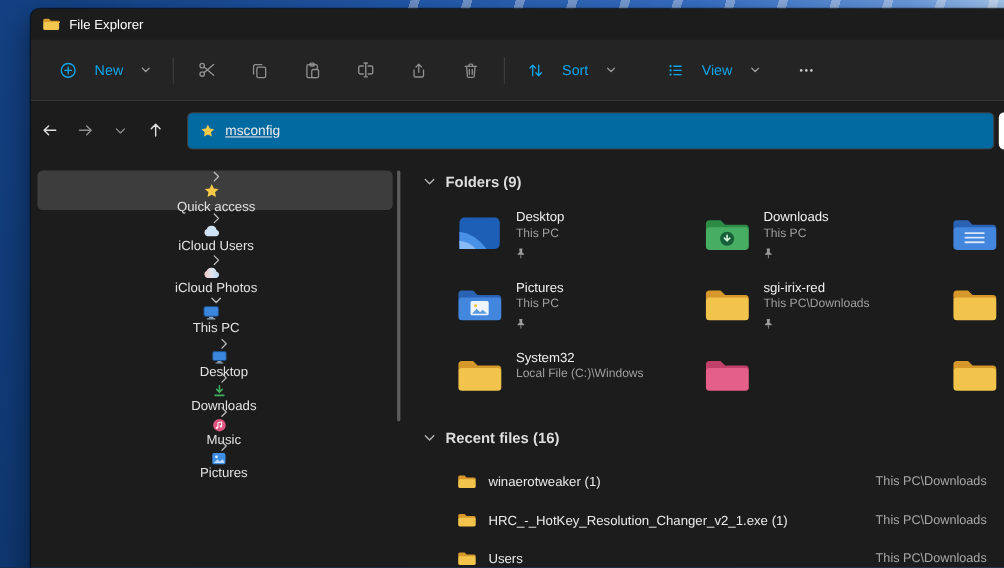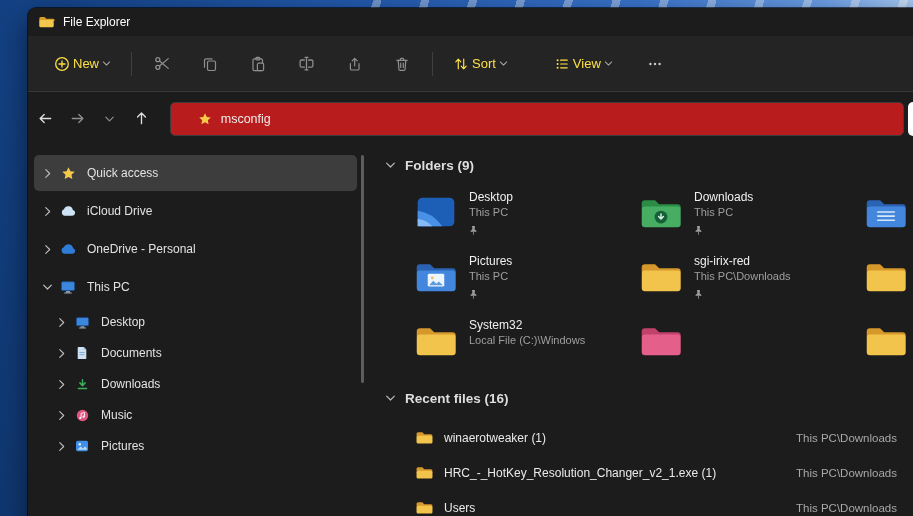--- a/index.html
+++ b/index.html
@@ -17,44 +17,44 @@
   .window { position:absolute; left:28px; top:8px; width:1100px; height:600px;
     background:#1c1c1c; border-top-left-radius:8px; overflow:hidden;
     box-shadow:0 10px 30px rgba(0,0,0,.55), 0 0 0 1px rgba(0,0,0,.6); color:#e4e4e4; }
 
   .titlebar { height:28px; display:flex; align-items:center; gap:8px; padding-left:10px; background:#1c1c1c; }
   .titlebar .title { font-size:12px; color:#ffffff; }
 
   
   .cmdbar { height:56px; background:#242424; border-bottom:1px solid #383838;
     display:flex; align-items:center; padding:0 0 0 16px; }
-  .cmd-btn { display:flex; align-items:center; gap:3px; padding:8px 10px; border-radius:5px;
-    color:#fde047; font-size:13px; background:transparent; border:none; cursor:default; }
+  .cmd-btn { display:flex; align-items:center; gap:16px; padding:8px 10px; border-radius:5px;
+    color:#0ea5e9; font-size:13px; background:transparent; border:none; cursor:default; }
   .cmd-icon-btn { width:40px; height:36px; display:flex; align-items:center; justify-content:center;
     border-radius:5px; color:#8f8f8f; background:transparent; border:none; }
   .cmd-icon-btn + .cmd-icon-btn { margin-left:8px; }
   .sep { width:1px; height:24px; background:#3f3f3f; margin:0 10px; flex:none; }
   .chev-mini { color:#a6a6a6; display:flex; }
   .view-btn { margin-left:26px;text-align:right; }
   .more-btn { margin-left:12px; color:#c9c9c9; }
 
   
   .addrrow { height:53px; display:flex; align-items:center; padding-left:4px; background:#1c1c1c; }
   .nav-btn { width:28px; height:30px; margin-right:4px; display:flex; align-items:center; justify-content:center;
     border-radius:5px; background:transparent; border:none; color:#dedede; }
   .nav-btn.dim { color:#8f8f8f; }
-  .addr-input { margin-left:10px; width:736px; height:34px; background:#b91c1c; border:1px solid #3d3d3d;
-    border-radius:5px; display:flex; align-items:center; gap:9px; padding-left:27px; }
+  .addr-input { margin-left:10px; width:736px; height:34px; background:#0369a1; border:1px solid #3d3d3d;
+    border-radius:5px; display:flex; align-items:center; gap:9px; padding-left:11px;text-decoration:underline; }
   .addr-text { font-size:12.5px; color:#ececec; }
   .search-box { margin-left:4px; width:220px; height:34px; background:#ffffff; border-radius:5px; flex:none; }
 
   
   .winbody { display:flex; height:463px; position:relative; }
   .sidebar { width:335px; flex:none; padding-top:8px; }
-  .nav-row { display:flex; align-items:center; height:36px; margin:2px 6px; border-radius:5px; padding-left:2px; }
+  .nav-row { display:flex; align-items:center; height:36px; margin:2px 6px; border-radius:5px; padding-left:2px;flex-direction:column; }
   .nav-row.child { height:30px; margin:1px 6px; padding-left:16px; }
   .nav-row.selected { background:#3d3d3d; }
   .nav-chev { width:22px; display:flex; justify-content:center; color:#bdbdbd; flex:none; }
   .nav-ico { width:20px; display:flex; justify-content:center; margin-right:9px; flex:none; }
   .nav-label { font-size:12px; color:#e2e2e2; white-space:nowrap; }
   .scroll-thumb { position:absolute; left:333px; top:10px; width:3px; height:228px; border-radius:2px; background:#5d5d5d; }
 
   .main { margin-left:7px; width:700px; }
   .sec-header { display:flex; align-items:center; gap:9px; padding-left:15px; height:24px; margin-top:8px; color:#b8b8b8; }
   .sec-header .sec-title { font-size:13.5px; color:#dedede;font-weight:bold; }
@@ -252,37 +252,44 @@
         <span class="nav-chev">
           <svg viewBox="0 0 8 12" width="7" height="11" fill="none" stroke="currentColor" stroke-width="1.3" stroke-linecap="round" stroke-linejoin="round">
               <path d="M2 1.5 6.5 6 2 10.5"></path>
             </svg>
         </span>
         <span class="nav-ico">
           <svg viewBox="0 0 20 14" width="17" height="12">
               <path d="M5.2 12.5h9.3a3.4 3.4 0 0 0 .7-6.7A5.6 5.6 0 0 0 4.6 4.9 4 4 0 0 0 5.2 12.5z" fill="#cfe3f7"></path>
             </svg>
         </span>
-        <span class="nav-label">iCloud Drive</span>
-      </div>
-
+        <span class="nav-label">iCloud Users</span>
+      </div>
 
       <div class="nav-row">
         <span class="nav-chev">
           <svg viewBox="0 0 8 12" width="7" height="11" fill="none" stroke="currentColor" stroke-width="1.3" stroke-linecap="round" stroke-linejoin="round">
               <path d="M2 1.5 6.5 6 2 10.5"></path>
             </svg>
         </span>
         <span class="nav-ico">
           <svg viewBox="0 0 20 14" width="17" height="12">
-              <path d="M5 12.5h9.8a3.2 3.2 0 0 0 .6-6.3A5.8 5.8 0 0 0 4.4 4.8 4 4 0 0 0 5 12.5z" fill="#2f7cd6"></path>
-            </svg>
-        </span>
-        <span class="nav-label">OneDrive - Personal</span>
-      </div>
+            <defs>
+                <linearGradient id="icg" x1="0" y1="0" x2="1" y2="0">
+              <stop offset="0" stop-color="#f0c8c4"></stop>
+                  <stop offset=".5" stop-color="#dfe3ec"></stop>
+                  <stop offset="1" stop-color="#bcd8f4"></stop>
+            </linearGradient>
+              </defs>
+            <path d="M5.2 12.5h9.3a3.4 3.4 0 0 0 .7-6.7A5.6 5.6 0 0 0 4.6 4.9 4 4 0 0 0 5.2 12.5z" fill="url(#icg)"></path>
+          </svg>
+        </span>
+        <span class="nav-label">iCloud Photos</span>
+      </div>
+
 
       <div class="nav-row">
         <span class="nav-chev">
           <svg viewBox="0 0 12 8" width="11" height="8" fill="none" stroke="currentColor" stroke-width="1.3" stroke-linecap="round" stroke-linejoin="round">
               <path d="M1.8 2 6 6.2 10.2 2"></path>
             </svg>
         </span>
         <span class="nav-ico">
           <svg viewBox="0 0 18 16" width="16" height="14">
             <rect x="1.5" y="2" width="15" height="10" rx="1.5" fill="#3b87dd" stroke="#1d4f8c"></rect>
@@ -302,36 +309,20 @@
         <span class="nav-ico">
           <svg viewBox="0 0 18 16" width="15" height="13">
             <rect x="1.5" y="2" width="15" height="10" rx="1.5" fill="#3b87dd" stroke="#1d4f8c"></rect>
             <path d="M7 12.5h4l.8 2H6.2z" fill="#8fa3b8"></path>
             <rect x="4.5" y="14.2" width="9" height="1.2" rx=".6" fill="#8fa3b8"></rect>
           </svg>
         </span>
         <span class="nav-label">Desktop</span>
       </div>
 
-      <div class="nav-row child">
-        <span class="nav-chev">
-          <svg viewBox="0 0 8 12" width="7" height="11" fill="none" stroke="currentColor" stroke-width="1.3" stroke-linecap="round" stroke-linejoin="round">
-              <path d="M2 1.5 6.5 6 2 10.5"></path>
-            </svg>
-        </span>
-        <span class="nav-ico">
-          <svg viewBox="0 0 14 16" width="12" height="14">
-            <path d="M2 2q0-1 1-1h6l3 3v10q0 1-1 1H3q-1 0-1-1z" fill="#cfe0f2"></path>
-            <path d="M9 1l3 3H9z" fill="#9dbcdd"></path>
-            <rect x="4" y="7" width="6" height="1" fill="#7ba2cc"></rect>
-            <rect x="4" y="9.5" width="6" height="1" fill="#7ba2cc"></rect>
-          </svg>
-        </span>
-        <span class="nav-label">Documents</span>
-      </div>
 
       <div class="nav-row child">
         <span class="nav-chev">
           <svg viewBox="0 0 8 12" width="7" height="11" fill="none" stroke="currentColor" stroke-width="1.3" stroke-linecap="round" stroke-linejoin="round">
               <path d="M2 1.5 6.5 6 2 10.5"></path>
             </svg>
         </span>
         <span class="nav-ico">
           <svg viewBox="0 0 16 16" width="13" height="13" fill="none" stroke="#3fae5c" stroke-width="1.8" stroke-linecap="round" stroke-linejoin="round">
             <path d="M8 2v7M4.8 6 8 9.4 11.2 6"></path>

